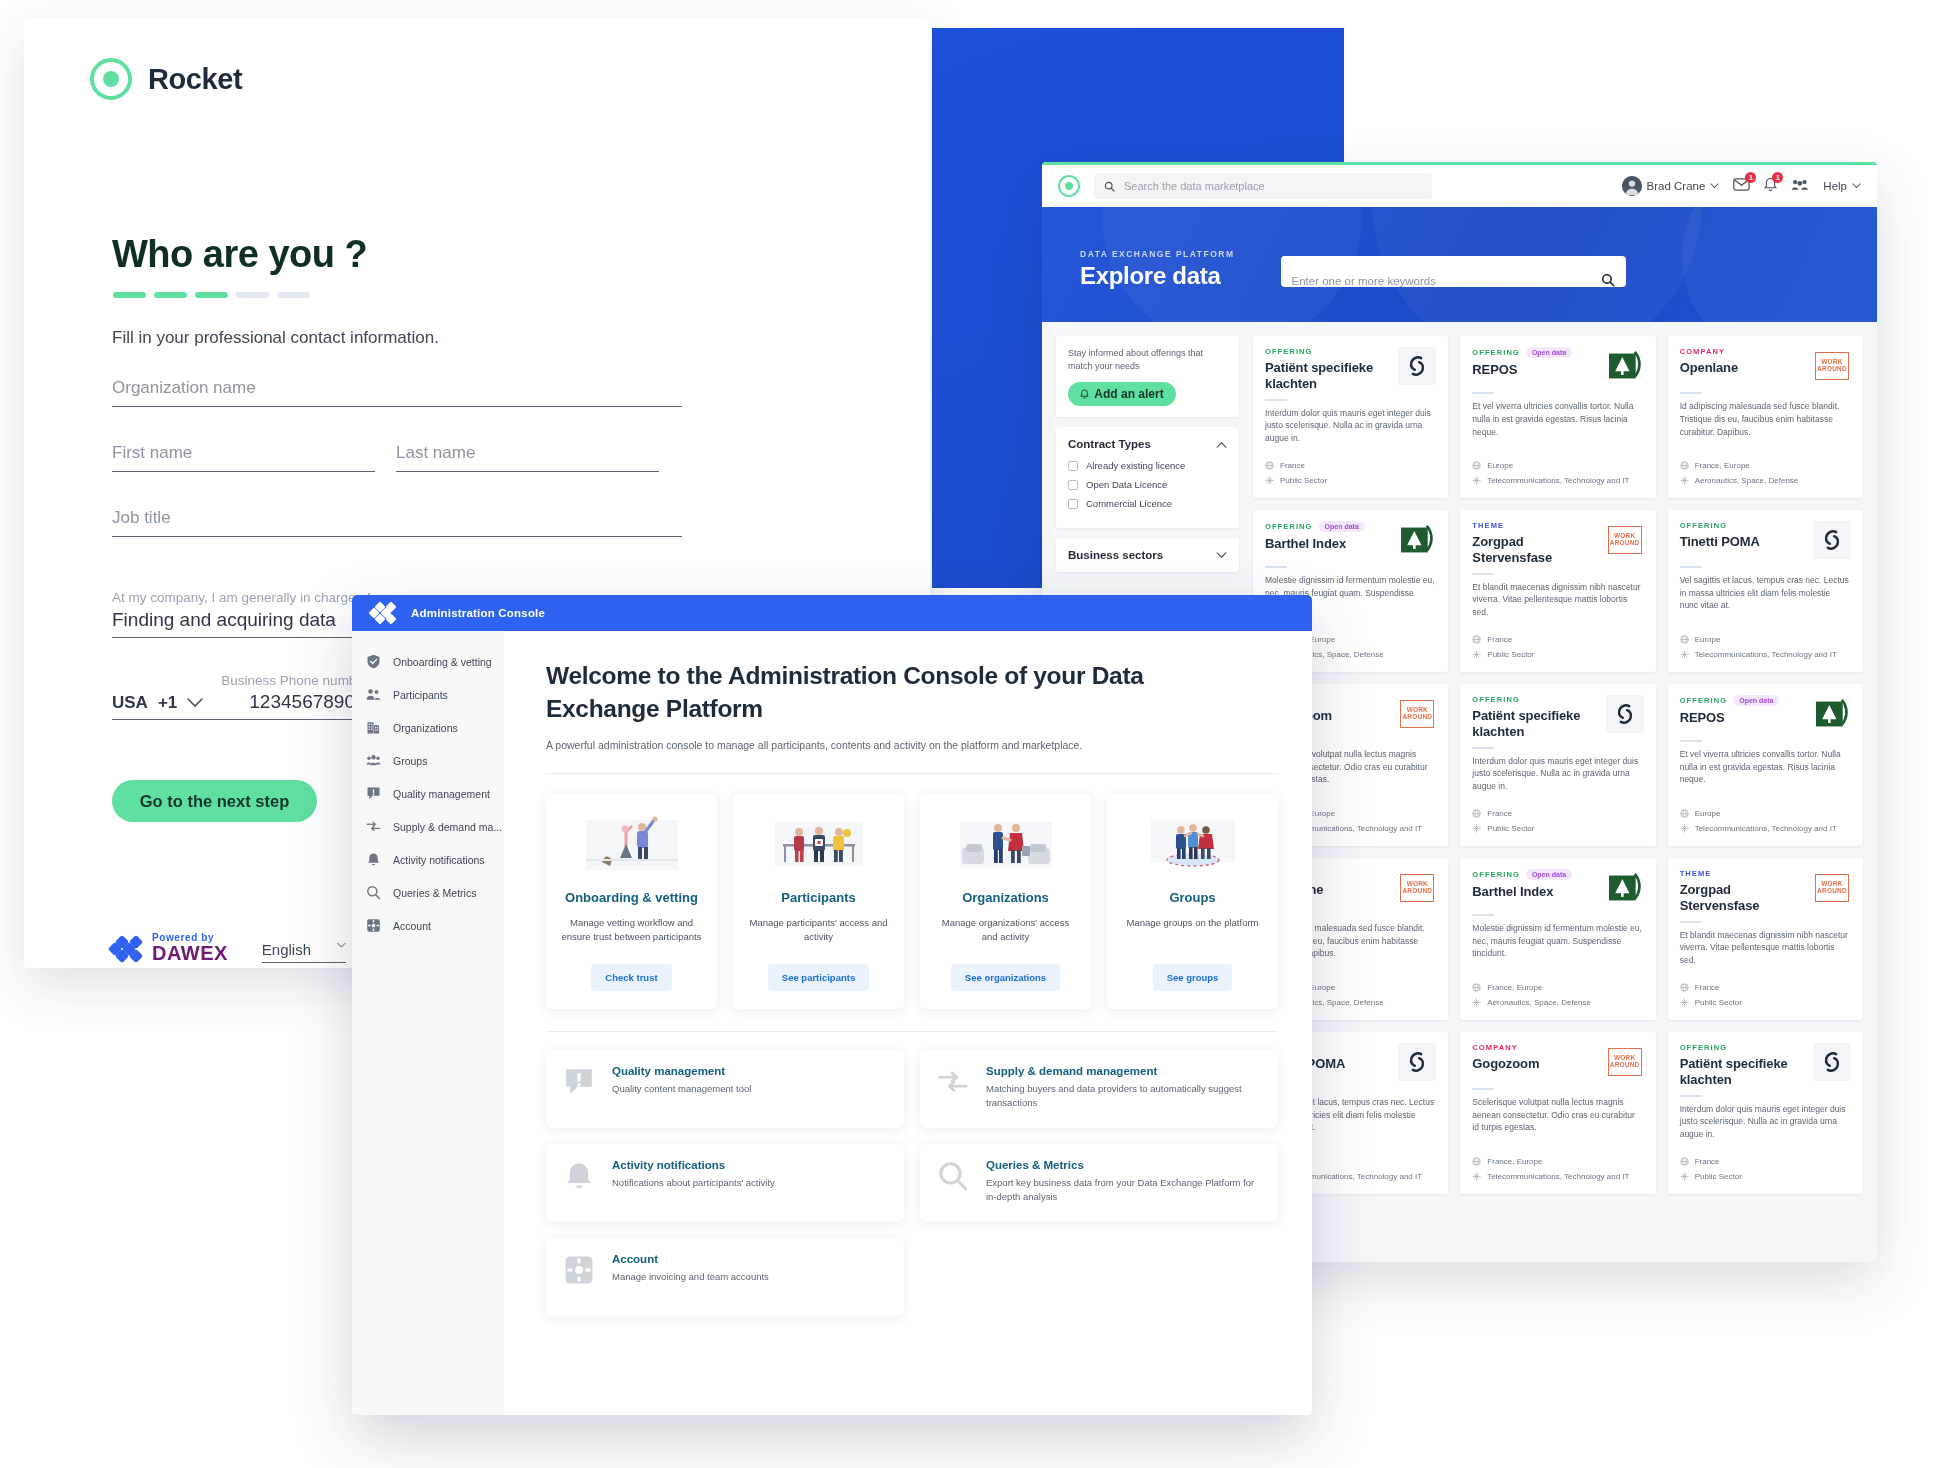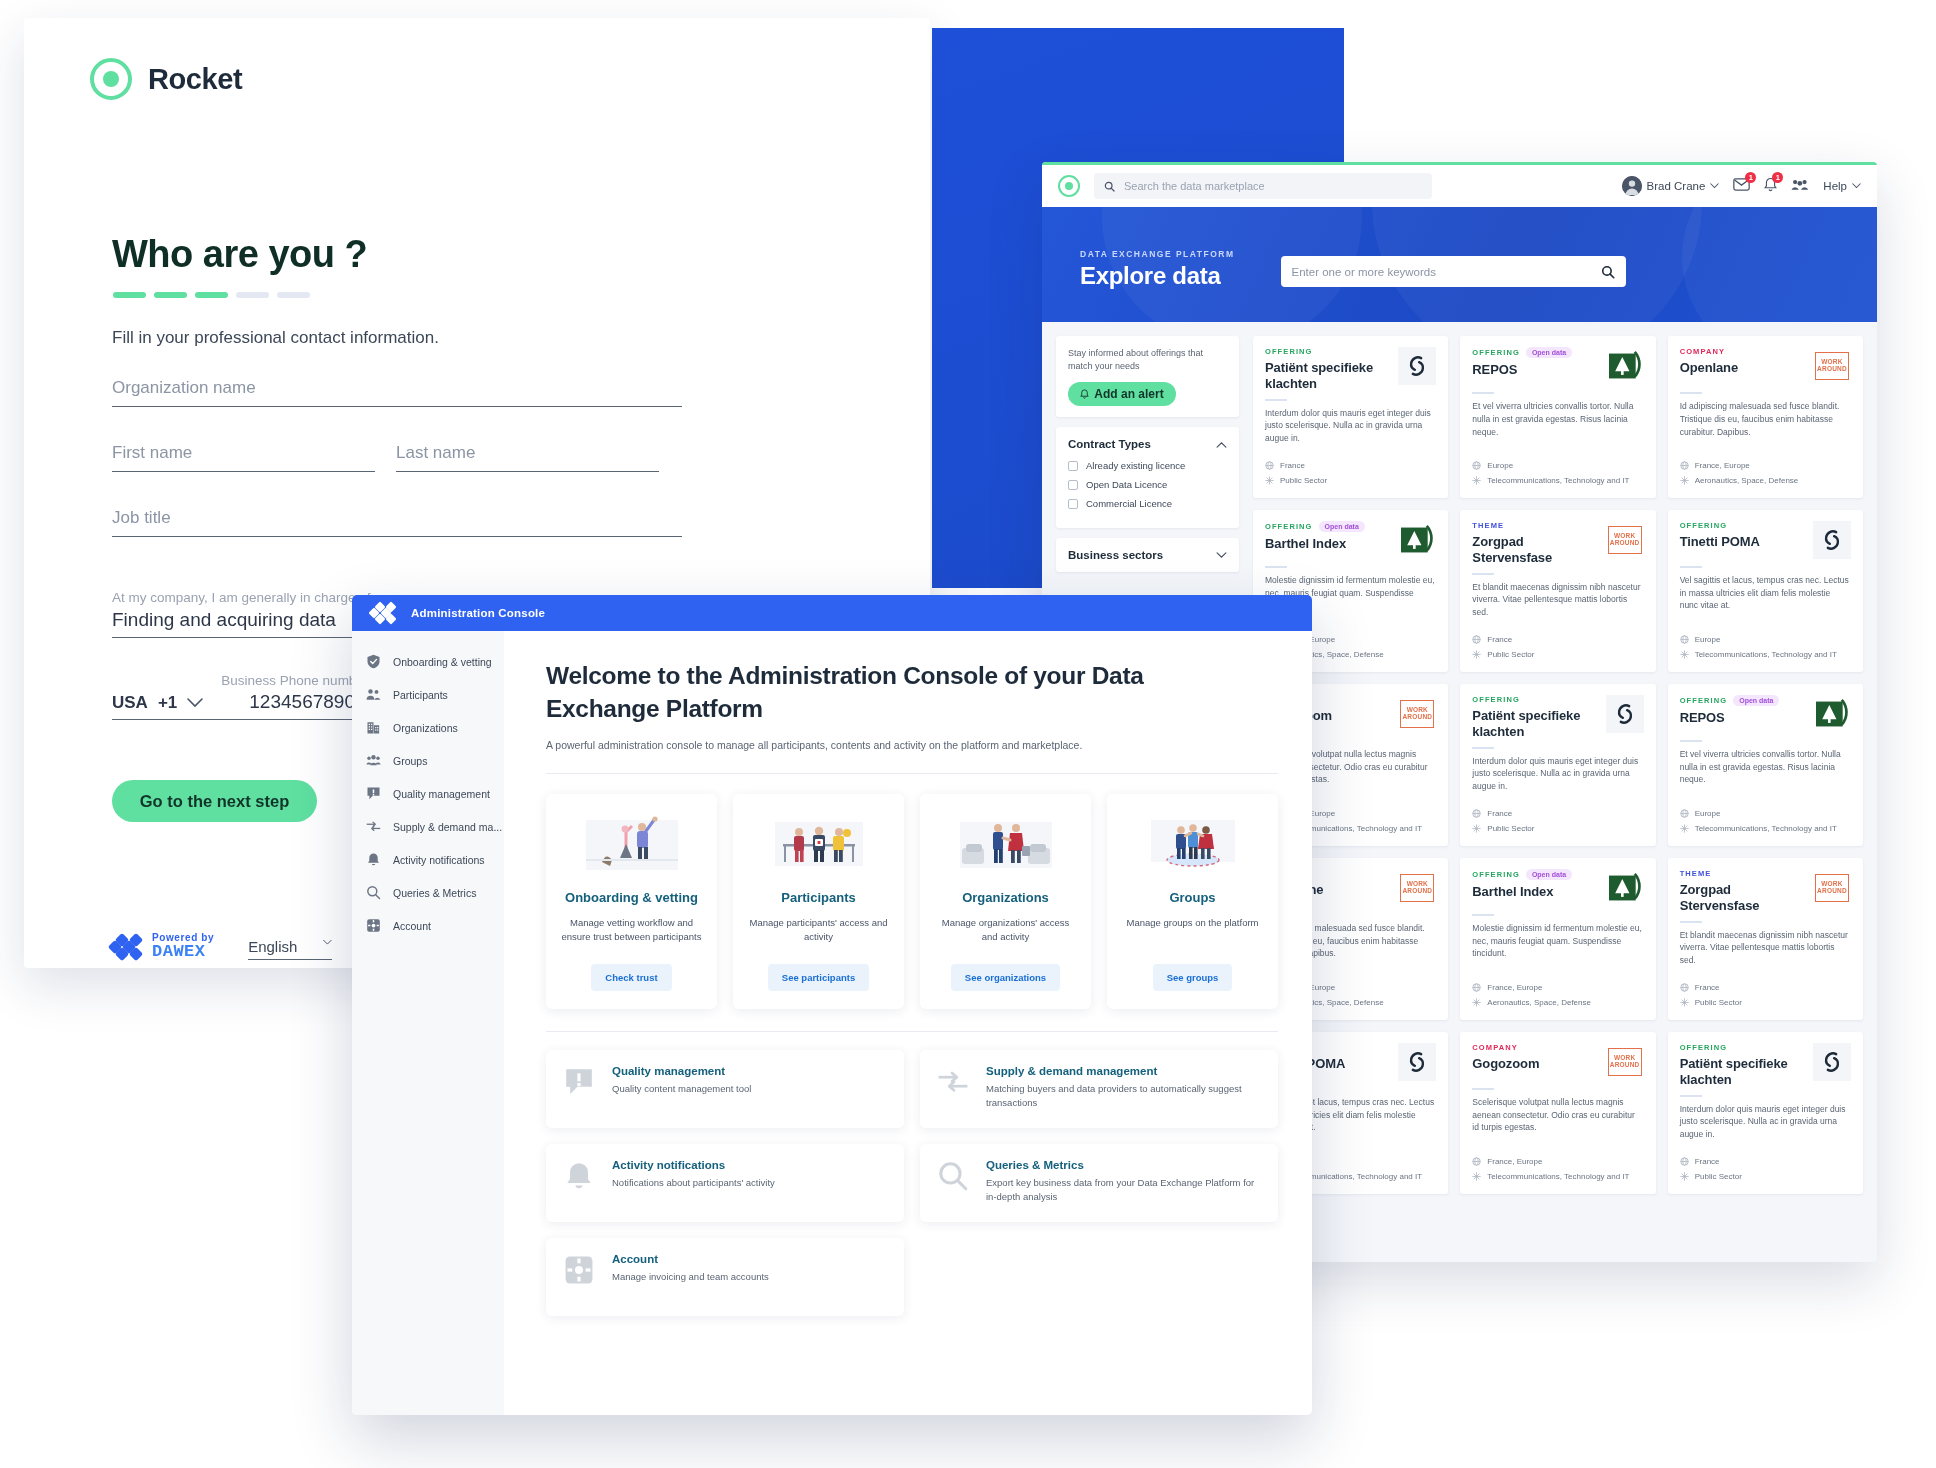--- a/index.html
+++ b/index.html
@@ -39,21 +39,21 @@
     background:#5fdfa0;color:#12352a;font-size:16.5px;font-weight:bold;cursor:pointer;
     font-family:"Liberation Sans",sans-serif;
   }
 
   .rk-foot{ position:absolute; left:86px; top:915px; display:flex; align-items:flex-end; gap:34px;}
   .dawex-mark{ display:flex; align-items:center; gap:9px;}
   .dw-grid{ width:33px;height:27px; position:relative; }
   .dw-grid b{ position:absolute;width:10px;height:10px;background:#2f62f0;transform:rotate(45deg);border-radius:2px;}
   .dw-txt{ line-height:1; }
   .dw-p{ font-size:10px;font-weight:bold;color:#2f62f0;letter-spacing:.6px;}
-  .dw-n{ font-size:17px;font-weight:bold;color:#3b82f6;letter-spacing:.5px;font-family:Liberation Mono, monospace;}
+  .dw-n{ font-size:20px;font-weight:bold;color:#701a75;letter-spacing:.5px;}
   .rk-lang{ display:flex;gap:26px;border-bottom:1.5px solid #5a6573;padding-bottom:4px;width:84px;justify-content:space-between;}
   .rk-lang span{ font-size:15px;color:#3c4858;}
   .bp-host{
     position:absolute; left:932px; top:28px; width:412px; height:560px; overflow:hidden;
   }
   .bp-inner{ position:absolute; left:0; top:0; width:412px; height:1200px;
     background:linear-gradient(160deg,#1d4fd8 0%,#1b47be 100%); }
 
   
   .mkt-win{
@@ -80,21 +80,21 @@
 
   .mkt-hero{
     height:115px; background:linear-gradient(115deg,#2456d8 0%,#1c49c4 55%,#1f52d2 100%);
     position:relative; overflow:hidden;
   }
   .hero-blob{ position:absolute;border-radius:50%;background:rgba(255,255,255,.045);}
   .hero-inner{ position:relative; display:flex; align-items:flex-end; gap:46px; padding:42px 0 0 38px;}
   .hero-kicker{ font-size:8.5px;color:#c9d8fb;letter-spacing:1.5px;font-weight:bold;}
   .hero-title{ font-size:24px;color:#fff;font-weight:bold;margin-top:3px;letter-spacing:-.3px;}
   .hero-search{
-    width:345px;height:31px;background:#fff;border-radius:4px;display:flex;align-items:center;
+    width:345px;height:31px;background:#fff;border-radius:4px;display:flex;align-items:flex-end;
     padding:0 11px;margin-bottom:3px;
   }
   .hero-search .ph{ font-size:11.5px;color:#8b95a4;}
 
   .mkt-body{ display:flex; gap:14px; padding:14px 0 0 14px;}
   .filters{ width:183px; flex:none;}
   .f-card{ background:#fff;border-radius:3px;padding:11px 12px;margin-bottom:10px;box-shadow:0 1px 3px rgba(30,45,90,.07);}
   .f-alert-txt{ font-size:9px;color:#5a6573;line-height:1.45;margin-bottom:9px;}
   .f-alert-btn{ width:108px;height:24px;border-radius:12px;background:#5fdfa0;border:none;color:#12352a;
     font-size:12px;font-weight:bold;display:flex;align-items:center;justify-content:center;gap:5px;cursor:pointer;

